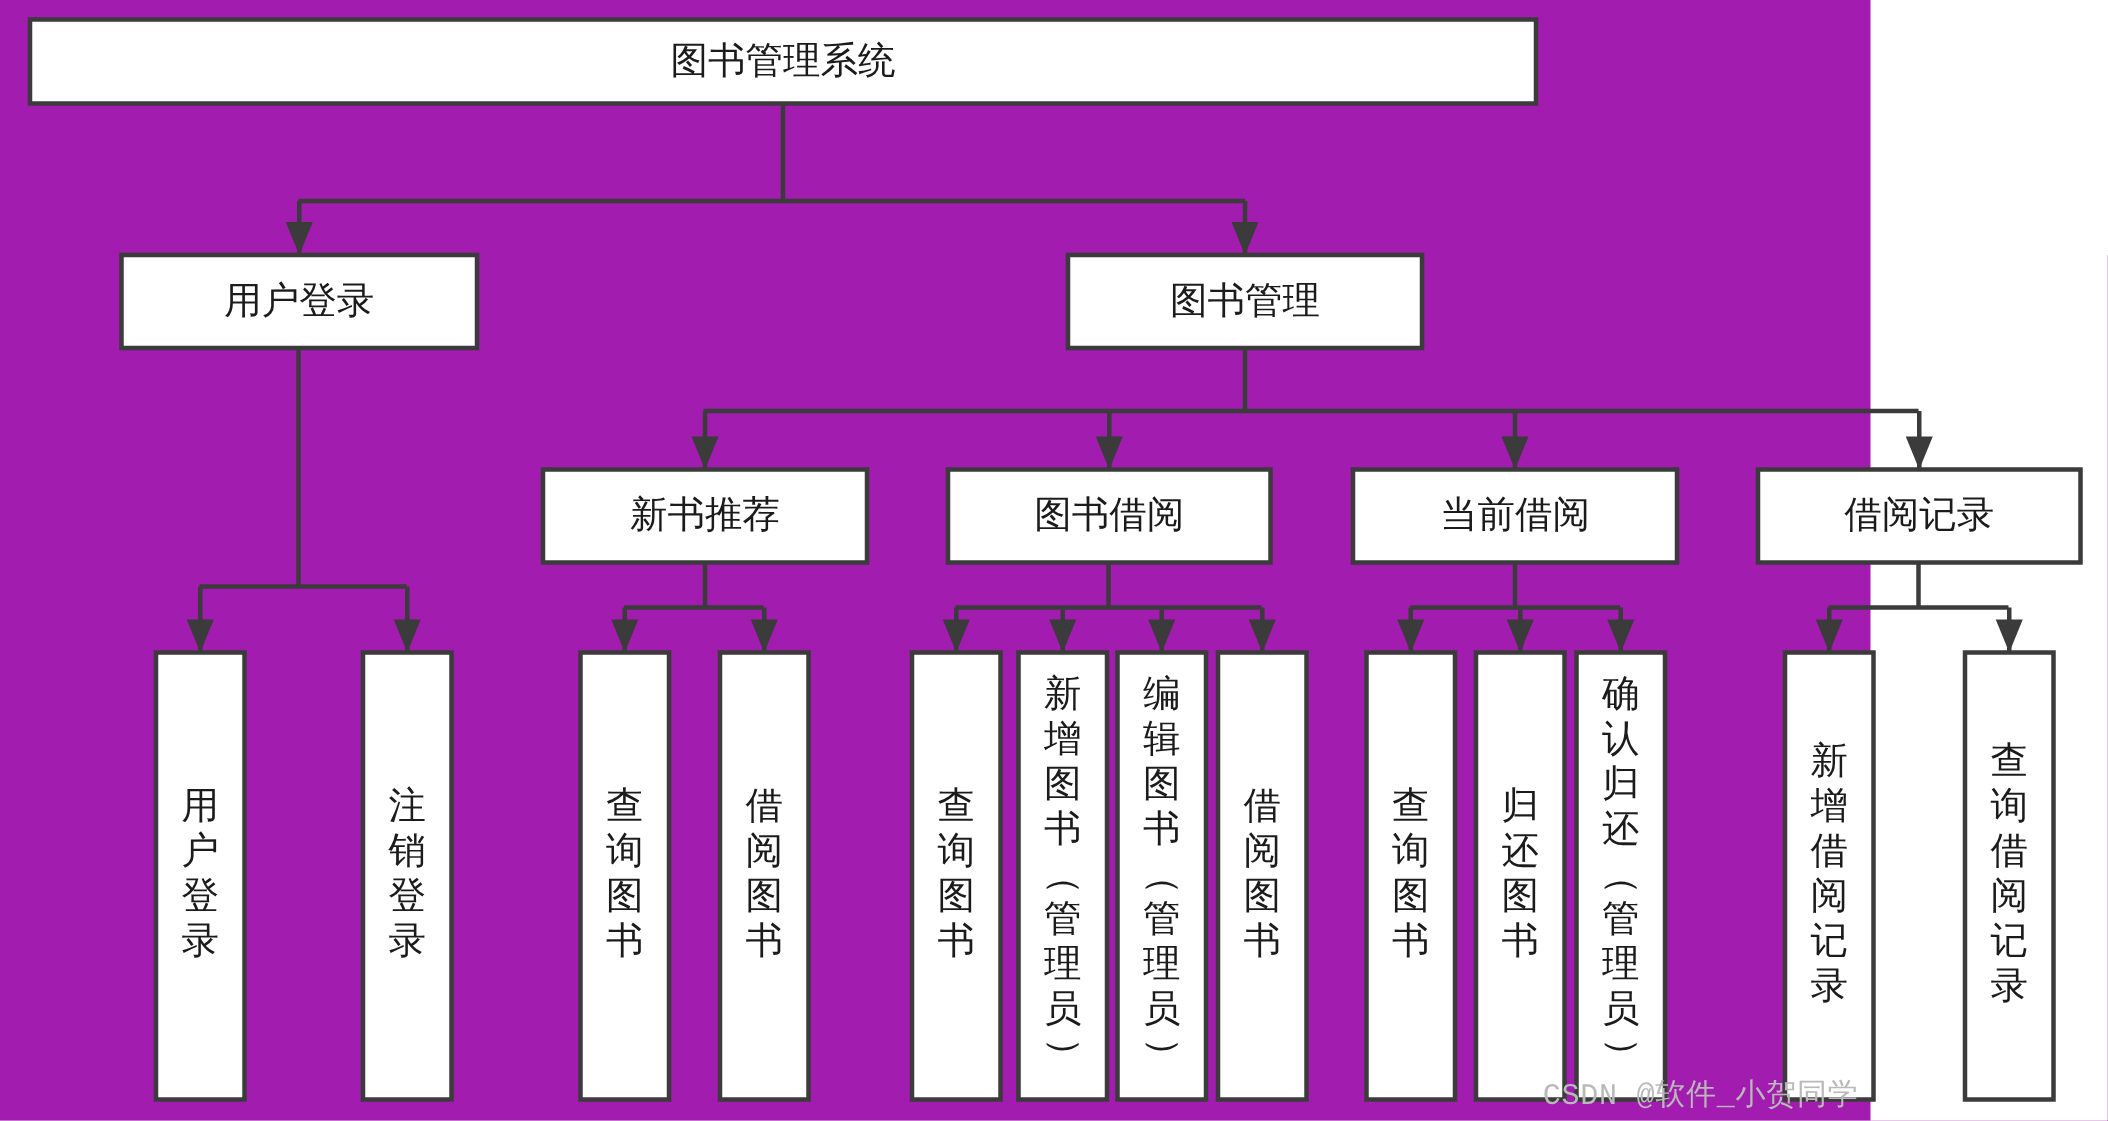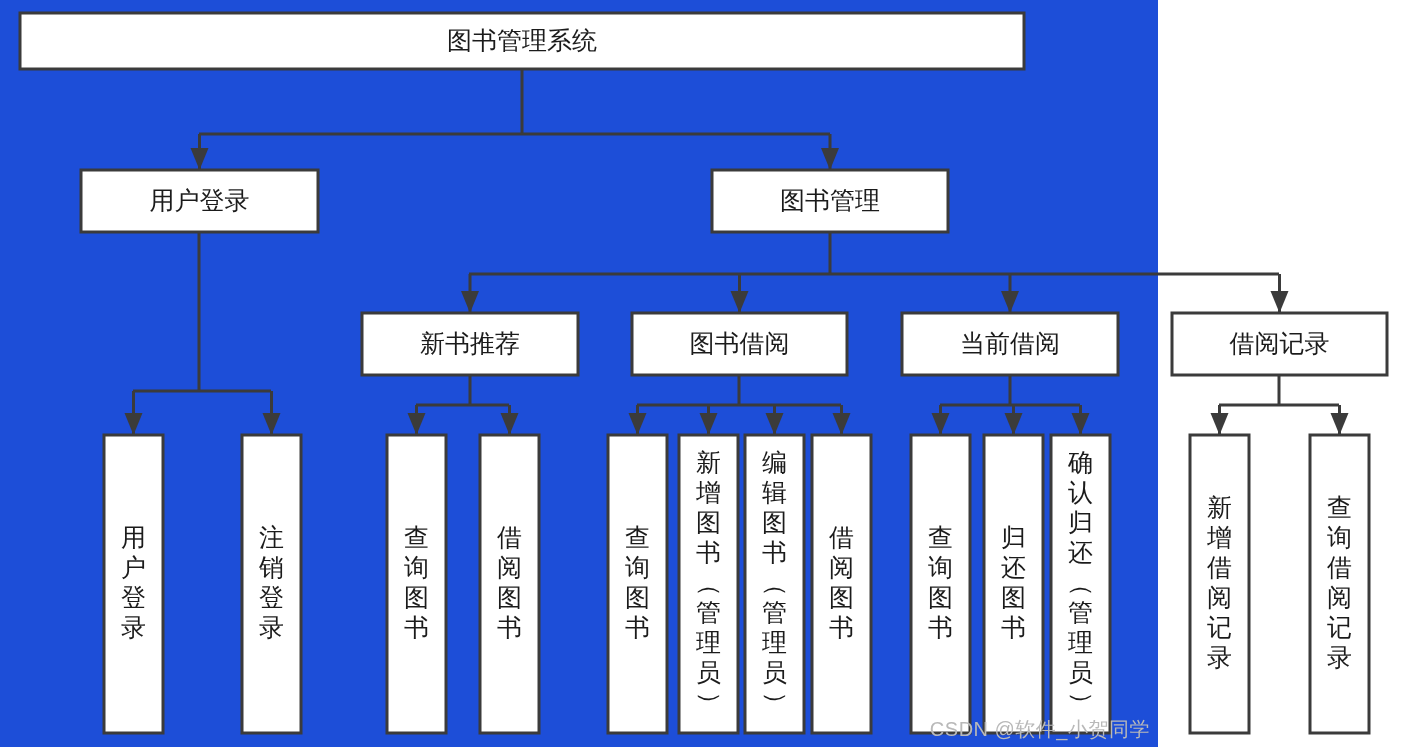--- a/index.html
+++ b/index.html
@@ -1,35 +1,35 @@
 <!DOCTYPE html>
 <html><head>
 <meta charset="utf-8">
 <style>
   html,body{margin:0;padding:0;background:#ffffff;}
   body{
     font-family:"Liberation Sans","DejaVu Sans",sans-serif;
     width:1405px;height:747px;overflow:hidden;
   }
-  #stage{position:relative;width:1158px;height:747px;background:#1d4ed8;}
+  #stage{position:relative;width:1247px;height:747px;background:#a21caf;}
   svg#diagram{position:absolute;left:0;top:0;width:1405px;height:747px;}
   .node-rect{fill:#ffffff;stroke:#3b3b3b;stroke-width:3;}
   .conn{stroke:#3b3b3b;stroke-width:3;fill:none;}
   .arrow-head{fill:#3b3b3b;}
   .node-label-h{
     font-family:"Liberation Sans","DejaVu Sans",sans-serif;
     font-size:25px;fill:#1b1b1b;text-anchor:middle;dominant-baseline:middle;
   }
   .node-label-v-char{
     font-family:"Liberation Sans","DejaVu Sans",sans-serif;
     font-size:25px;fill:#1b1b1b;text-anchor:middle;dominant-baseline:middle;
   }
   .watermark{
     position:absolute;right:8px;bottom:4px;
-    font-family:Liberation Sans, sans-serif;
+    font-family:Liberation Mono, monospace;
     font-size:20px;color:#b9b9b9;white-space:nowrap;letter-spacing:.5px;
     user-select:none;pointer-events:none;
   }
 </style>
 </head>
 <body>
 
 <div id="stage">
   <svg id="diagram" viewBox="0 0 1405 747">
     <g id="connectors-layer">

